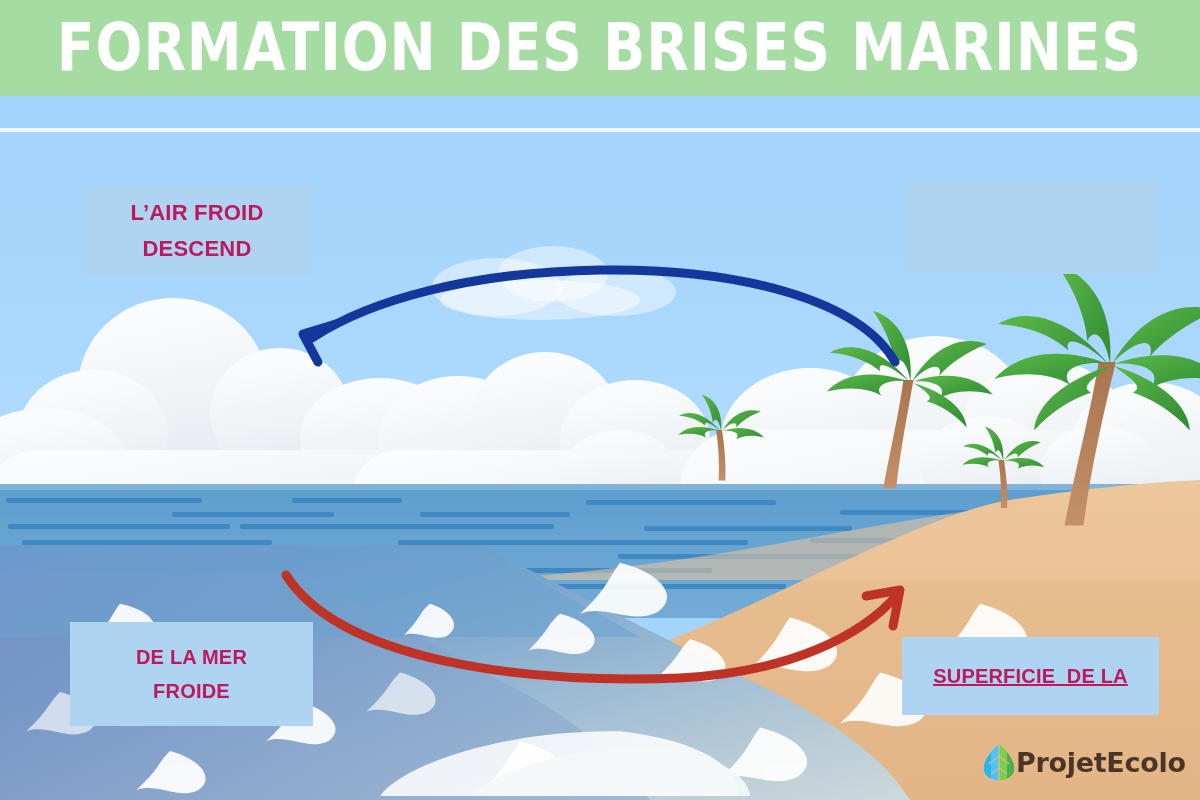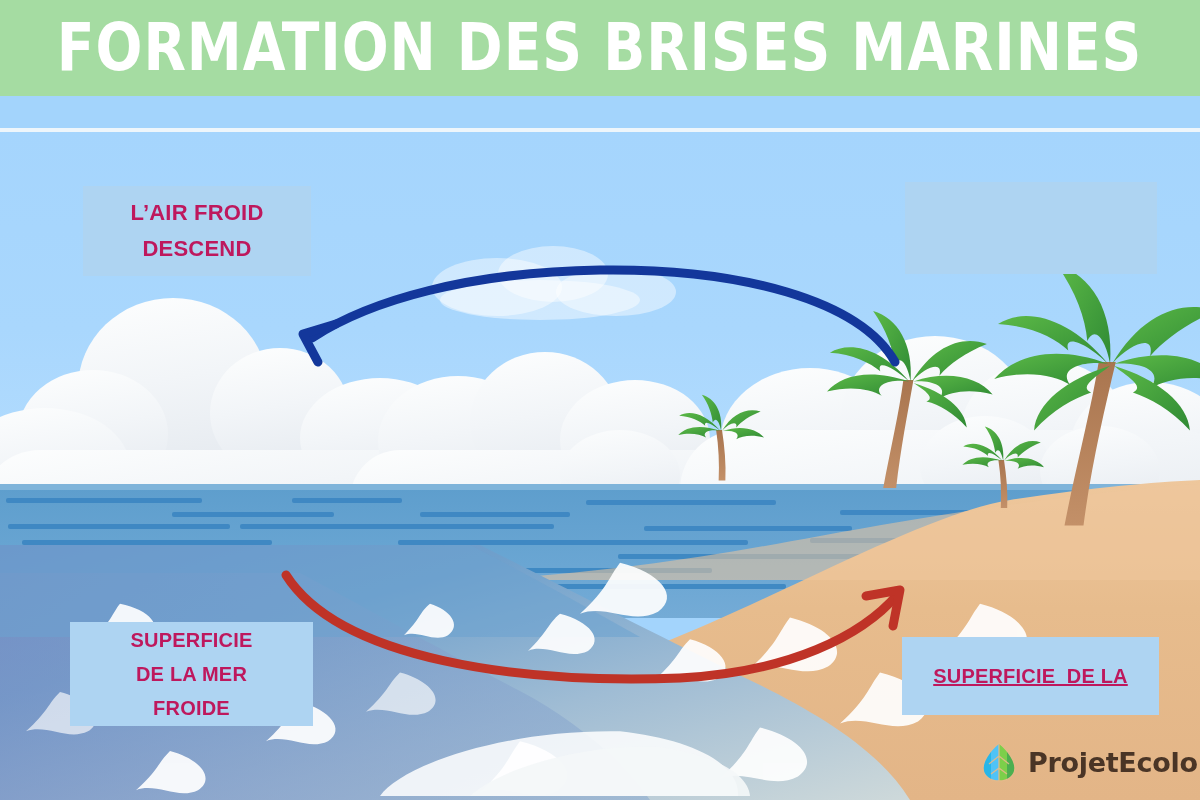--- a/index.html
+++ b/index.html
@@ -90,21 +90,21 @@
 
   #lbl-sea-surface{left:70px;top:622px;width:243px;height:104px;}
   #lbl-sea-surface span{font-size:20px;line-height:34px;}
 
   #lbl-land-surface{left:902px;top:637px;width:257px;height:78px;text-decoration:underline;}
   #lbl-land-surface span{font-size:20px;line-height:33px;}
 
   
   .logo{
     position:absolute;left:982px;top:742px;z-index:32;
-    display:flex;align-items:center;gap:12px;
+    display:flex;align-items:center;gap:0;
   }
   .logo-text{
     font-family:"DejaVu Sans","Liberation Sans",sans-serif;
     font-weight:700;font-size:27px;color:#4a3526;letter-spacing:-.3px;
   }
 </style>
 </head>
 <body>
 
 <div id="stage">
@@ -303,21 +303,20 @@
 
   <div class="lbl" id="lbl-cold-air">
     <span>L’AIR FROID</span>
     <span>DESCEND</span>
   </div>
 
   <div class="lbl lbl-overflow" id="lbl-altitude">
   </div>
 
   <div class="lbl" id="lbl-sea-surface">
-    <span>SUPERFICIE</span>
     <span>DE LA MER</span>
     <span>FROIDE</span>
   </div>
 
   <div class="lbl" id="lbl-land-surface">
     <span>SUPERFICIE  DE LA</span>
   </div>
 
   <div class="logo">
     <svg width="34" height="40" viewBox="0 0 34 40">

